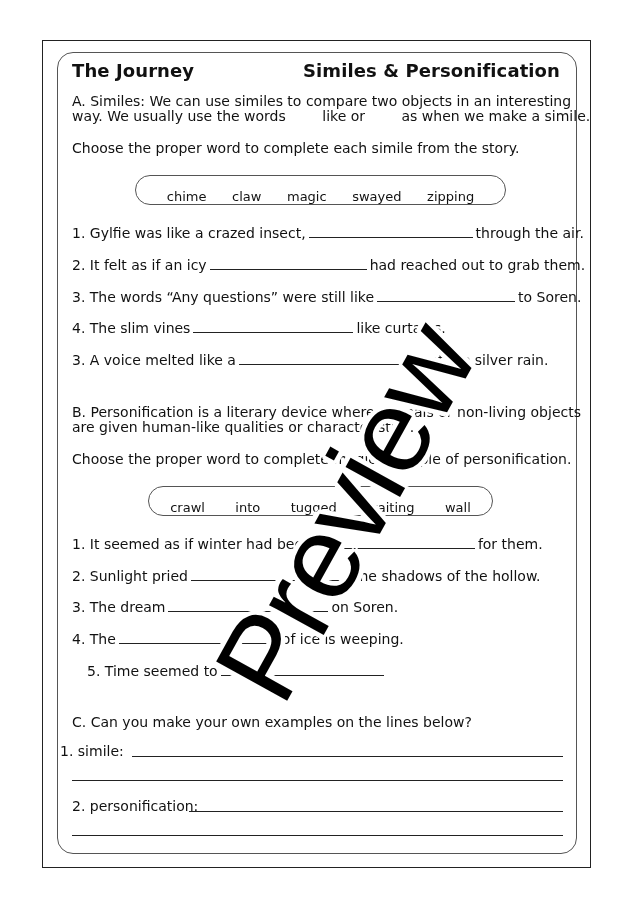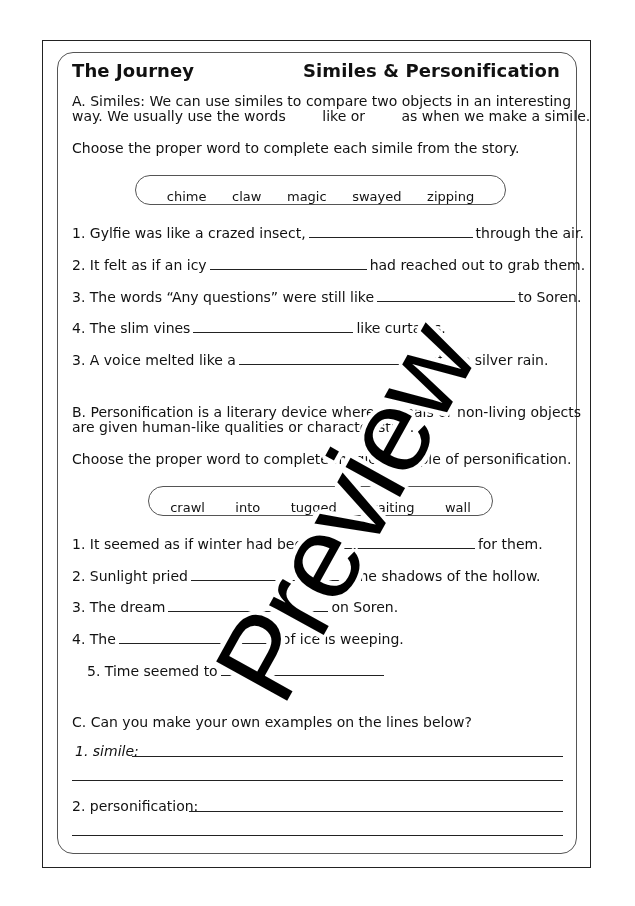--- a/index.html
+++ b/index.html
@@ -63,20 +63,20 @@
   <span>wall</span>
 </div>
 
 <div class="abs txt" style="left:72px; top:536px;"><span>1. It seemed as if winter had been</span><span class="blank" style="width:160px;"></span><span>for them.</span></div>
 <div class="abs txt" style="left:72px; top:568px;"><span>2. Sunlight pried</span><span class="blank" style="width:160px;"></span><span>the shadows of the hollow.</span></div>
 <div class="abs txt" style="left:72px; top:599px;"><span>3. The dream</span><span class="blank" style="width:160px;"></span><span>on Soren.</span></div>
 <div class="abs txt" style="left:72px; top:631px;"><span>4. The</span><span class="blank" style="width:160px;"></span><span>of ice is weeping.</span></div>
 <div class="abs txt" style="left:72px; top:663px;margin-left:15px;"><span>5. Time seemed to</span><span class="blank" style="width:163px;"></span><span></span></div>
 
 <div class="abs txt" style="left:72px; top:715px;">C. Can you make your own examples on the lines below?</div>
-<div class="abs txt" style="left:75px; top:744px;font-style:italic;">1. simile:</div>
+<div class="abs txt" style="left:60px; top:744px;">1. simile:</div>
 <div class="fullline" style="left:132px; top:756px; width:431px;"></div>
 <div class="fullline" style="left:72px; top:780px; width:491px;"></div>
 <div class="abs txt" style="left:72px; top:799px;">2. personification:</div>
 <div class="fullline" style="left:189px; top:811px; width:374px;"></div>
 <div class="fullline" style="left:72px; top:835px; width:491px;"></div>
 
 <div class="watermark">Preview</div>
 
 </body></html>

